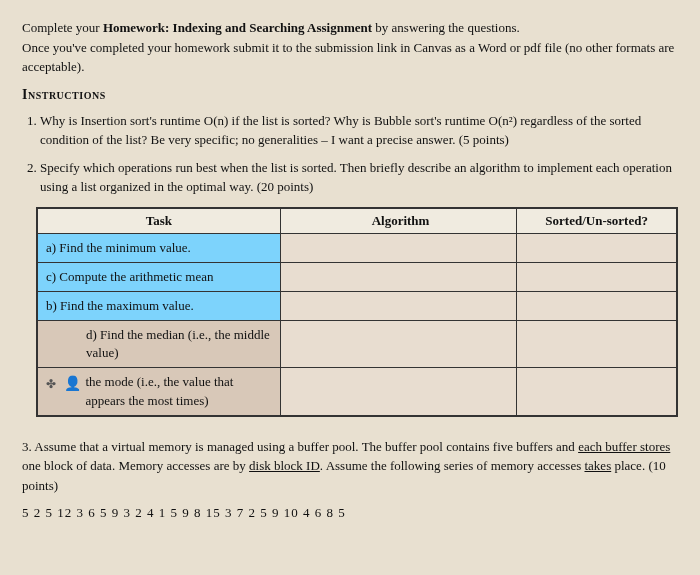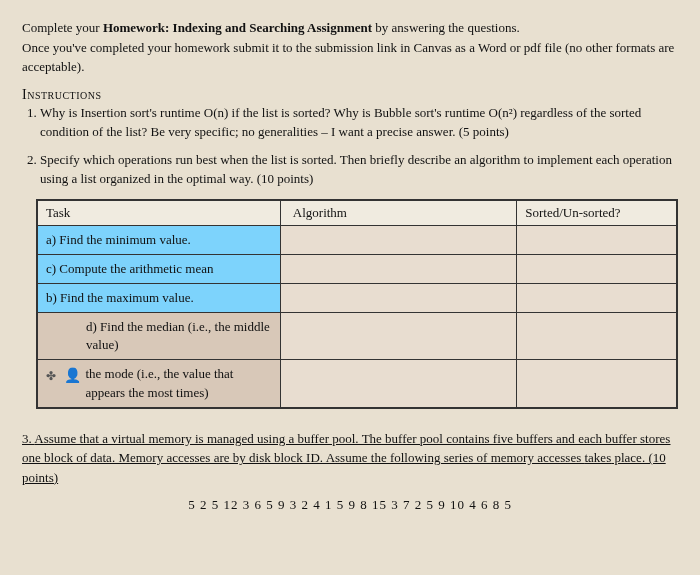--- a/index.html
+++ b/index.html
@@ -19,22 +19,22 @@
     }
 
     .intro-text {
       margin-bottom: 10px;
       line-height: 1.5;
     }
 
     .section-heading {
       font-variant: small-caps;
       font-size: 14px;
-      font-weight: normal;
-      margin-bottom: 0;
+      font-weight: bold;
+      margin-bottom: 8px;
       letter-spacing: 0.5px;
     }
 
     ol {
       padding-left: 18px;
       margin-bottom: 10px;
     }
 
     ol li {
       margin-bottom: 8px;
@@ -49,22 +49,22 @@
 
     table {
       width: 100%;
       border-collapse: collapse;
     }
 
     table th {
       border: 1px solid #333;
       padding: 4px 8px;
       background-color: #f0ebe0;
-      font-weight: normal;
-      text-align: left;
+      font-weight: bold;
+      text-align: center;
       font-size: 13px;
     }
 
     table td {
       border: 1px solid #333;
       padding: 5px 8px;
       vertical-align: top;
       background-color: #7dd3fc;
       font-size: 13px;
       line-height: 1.4;
@@ -123,25 +123,23 @@
 
     .icon-star::before {
       content: '✤';
       font-size: 12px;
       color: #555;
     }
 
     .q3-text {
       margin-top: 20px;
       line-height: 1.5;
-      text-decoration: underline;
     }
 
     .number-series {
-      text-align: center;
       margin-top: 10px;
       font-size: 13px;
       letter-spacing: 1px;
     }
   </style>
 </head>
 <body>
 
 <div>
 
@@ -150,21 +148,21 @@
     <span>Once you've completed your homework submit it to the submission link in Canvas as a Word or pdf file (no other formats are acceptable).</span>
   </p>
 
   <div class="section-heading">Instructions</div>
 
   <ol>
     <li>
       <span>Why is Insertion sort's runtime O(n) if the list is sorted?  Why is Bubble sort's runtime O(n²) regardless of the sorted condition of the list? Be very specific; no generalities – I want a precise answer.  (5 points)</span>
     </li>
     <li>
-      <span>Specify which operations run best when the list is sorted. Then briefly describe an algorithm to implement each operation using a list organized in the optimal way.  (10 points)</span>
+      <span>Specify which operations run best when the list is sorted. Then briefly describe an algorithm to implement each operation using a list organized in the optimal way.  (20 points)</span>
     </li>
   </ol>
 
   <div class="table-container">
     <table>
       <thead>
         <tr>
           <th class="task-header">Task</th>
           <th class="algo-header">Algorithm</th>
           <th class="sorted-header">Sorted/Un-sorted?</th>

